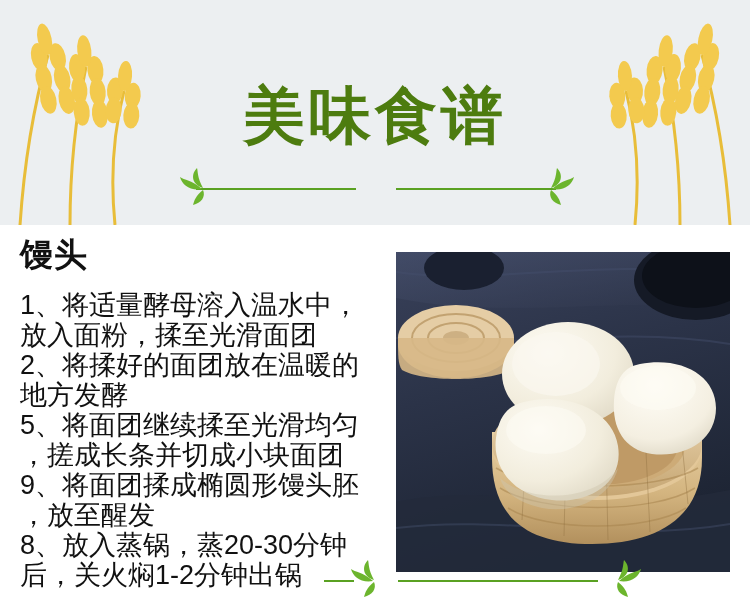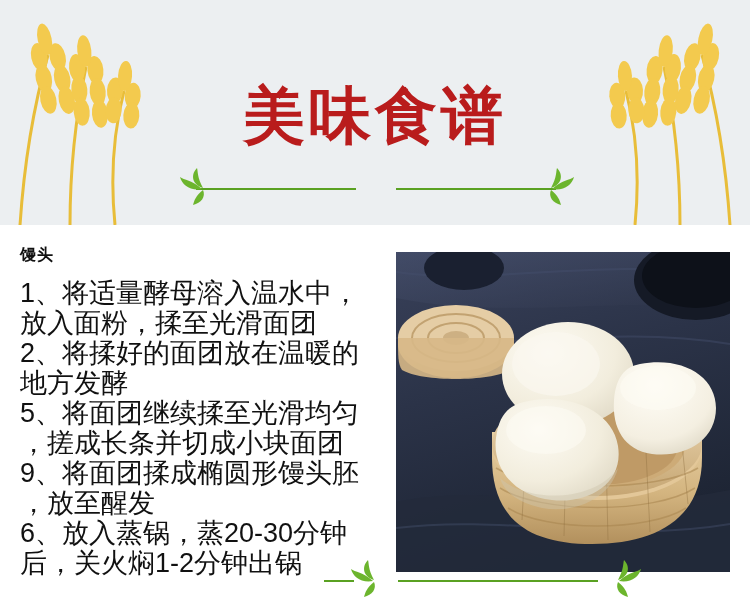--- a/index.html
+++ b/index.html
@@ -34,21 +34,21 @@
   }
   .header-title {
     position: absolute;
     left: 0;
     top: 78px;
     width: 750px;
     text-align: center;
     font-family: "Liberation Sans", sans-serif;
     font-size: 62px;
     font-weight: bold;
-    color: #b91c1c;
+    color: #4d7c0f;
     letter-spacing: 4px;
     line-height: 76px;
   }
 
   
   .wheat {
     position: absolute;
   }
 
   
@@ -86,25 +86,25 @@
   .divider-bottom .line.right { left: 398px; width: 200px; }
 
   
   .recipe {
     position: absolute;
     left: 20px;
     top: 238px;
     width: 360px;
   }
   .recipe-title {
-    font-size: 16px;
+    font-size: 33px;
     font-weight: bold;
     color: #111111;
     line-height: 34px;
-    margin-bottom: 6px;
+    margin-bottom: 18px;
     letter-spacing: 1px;
   }
   .recipe-step {
     font-size: 27px;
     color: #111111;
     line-height: 30px;
     letter-spacing: 0px;
     white-space: pre-wrap;
   }
 
@@ -226,21 +226,21 @@
   <div class="recipe">
     <div class="recipe-title">馒头</div>
     <div class="recipe-step">1、将适量酵母溶入温水中，
 放入面粉，揉至光滑面团</div>
     <div class="recipe-step">2、将揉好的面团放在温暖的
 地方发酵</div>
     <div class="recipe-step">5、将面团继续揉至光滑均匀
 ，搓成长条并切成小块面团</div>
     <div class="recipe-step">9、将面团揉成椭圆形馒头胚
 ，放至醒发</div>
-    <div class="recipe-step">6、放入蒸锅，蒸20-30分钟
+    <div class="recipe-step">8、放入蒸锅，蒸20-30分钟
 后，关火焖1-2分钟出锅</div>
   </div>
 
   <div class="photo">
     <svg width="334" height="320" viewBox="0 0 334 320">
       <defs>
         <linearGradient id="bgGrad" x1="0" y1="0" x2="0.3" y2="1">
           <stop offset="0%" stop-color="#39415a"></stop>
           <stop offset="45%" stop-color="#2b3348"></stop>
           <stop offset="100%" stop-color="#1d2433"></stop>

